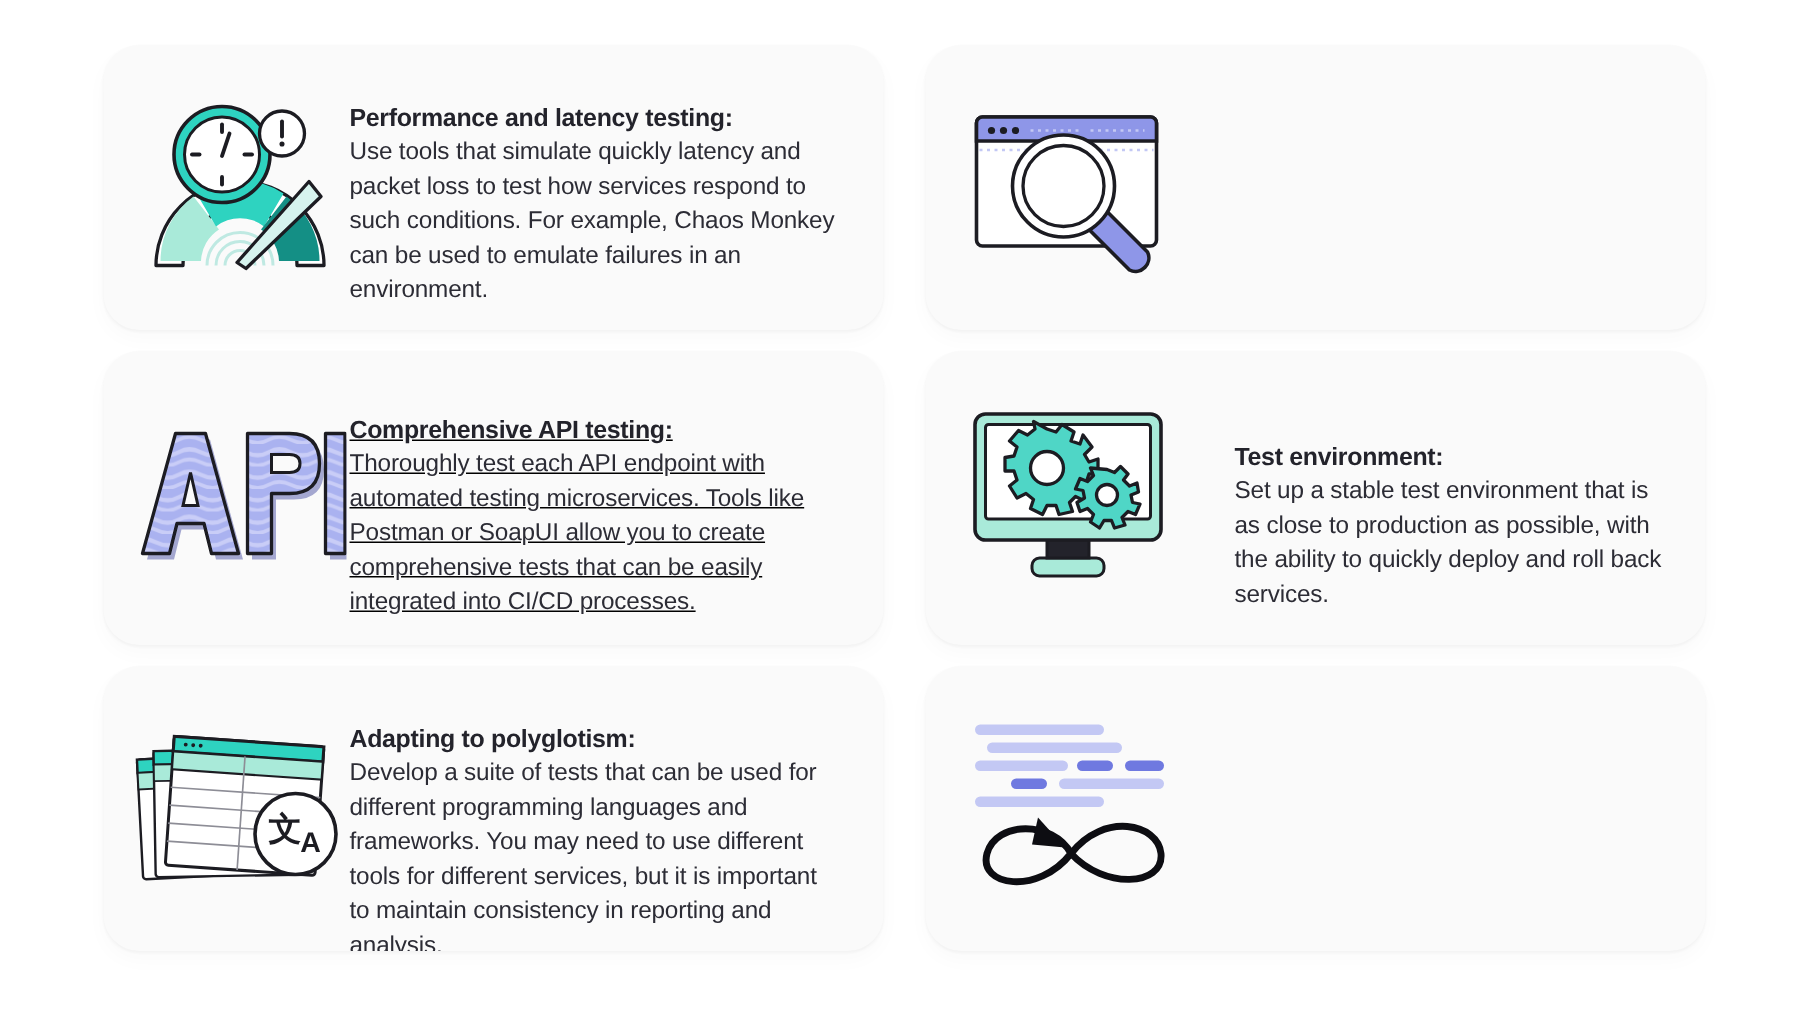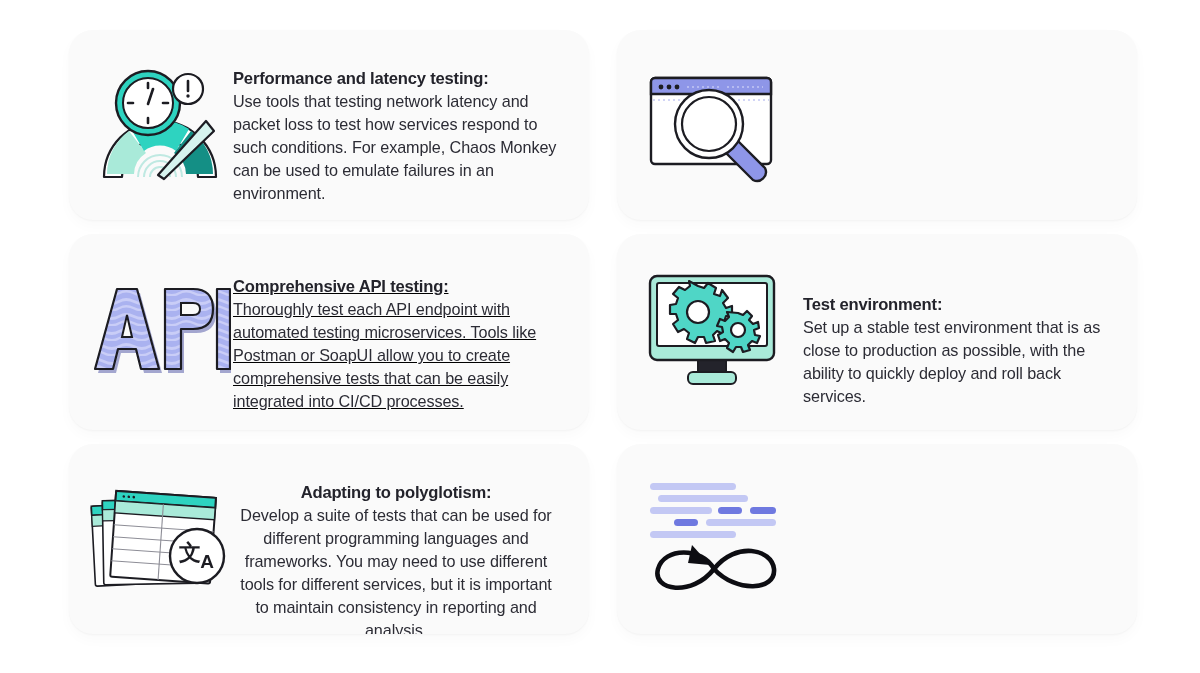--- a/index.html
+++ b/index.html
@@ -75,25 +75,25 @@
     line-height: 1.42;
     letter-spacing: -0.1px;
     margin: 0;
   }
 
   
   .card.r1 .card-body { padding-top: 22px; }
   .card.r2 .card-body { padding-top: 26px; }
   .card.r3 .card-body { padding-top: 24px; }
   .card.right.r1 .card-body { padding-top: 34px; }
-  .card.right.r2 .card-body { padding-top: 44px; }
+  .card.right.r2 .card-body { padding-top: 44px; margin-left: 20px; }
   .card.right.r3 .card-body { padding-top: 44px; }
   .card.left.r1 .card-body { padding-top: 22px; }
   .card.left.r2 .card-body { padding-top: 26px; text-decoration: underline; }
-  .card.left.r3 .card-body { padding-top: 22px; text-align: center; }
+  .card.left.r3 .card-body { padding-top: 22px; }
 
   .card.left .card-body { padding-right: 10px; }
   .card.right .card-body { padding-left: 6px; }
   .card.right .card-icon { margin-left: 6px; margin-right: 10px; }
 </style>
 </head>
 <body>
 
 <div class="board">
 
@@ -129,21 +129,21 @@
 
         <circle cx="98" cy="30" r="15" fill="#ffffff" stroke="#1c1c22" stroke-width="2.2"></circle>
         <g stroke="#1c1c22" stroke-width="2.6" stroke-linecap="round">
           <line x1="98" y1="22" x2="98" y2="32"></line>
         </g>
         <circle cx="98" cy="37" r="1.7" fill="#1c1c22"></circle>
       </svg>
     </div>
     <div class="card-body">
       <div class="card-title">Performance and latency testing:</div>
-      <div class="card-text">Use tools that testing network latency and packet loss to test how services respond to such conditions. For example, Chaos Monkey can be used to emulate failures in an environment.</div>
+      <div class="card-text">Use tools that simulate quickly latency and packet loss to test how services respond to such conditions. For example, Chaos Monkey can be used to emulate failures in an environment.</div>
     </div>
   </div>
 
   <div class="card right r1">
     <div class="card-icon">
       <svg width="146" height="122" viewBox="0 0 146 122" aria-hidden="true">
 
         <rect x="10" y="14" width="120" height="86" rx="4" fill="#ffffff" stroke="#1c1c22" stroke-width="2.4"></rect>
         <path d="M10 18 a4 4 0 0 1 4-4 h112 a4 4 0 0 1 4 4 v12 h-120 z" fill="#8e96e8" stroke="#1c1c22" stroke-width="2.4"></path>
         <g fill="#1c1c22">

